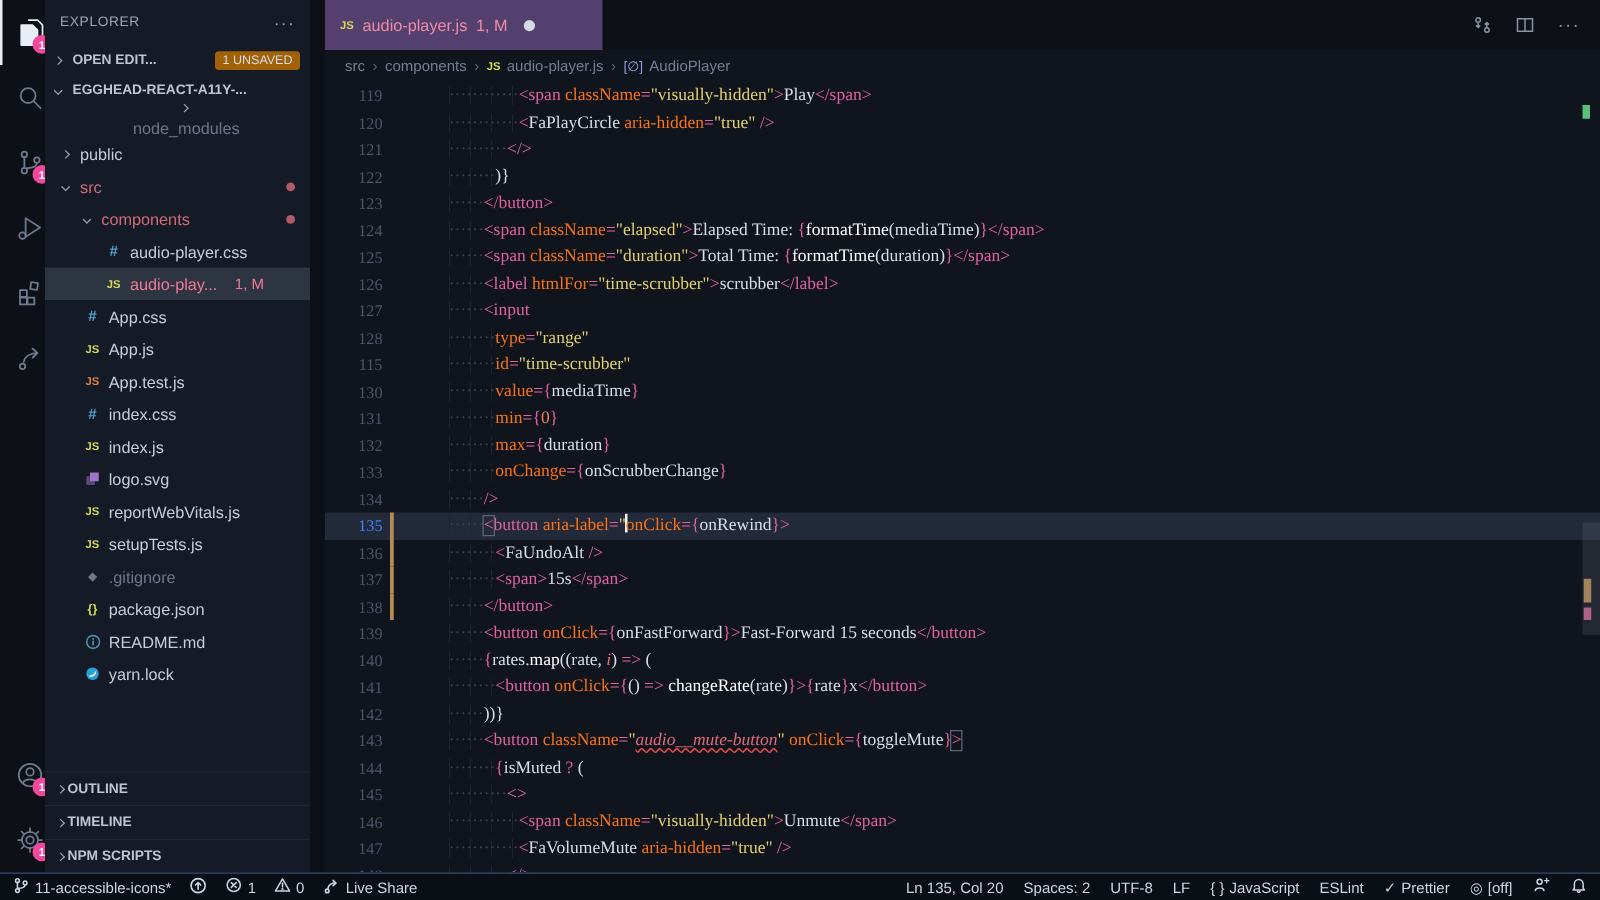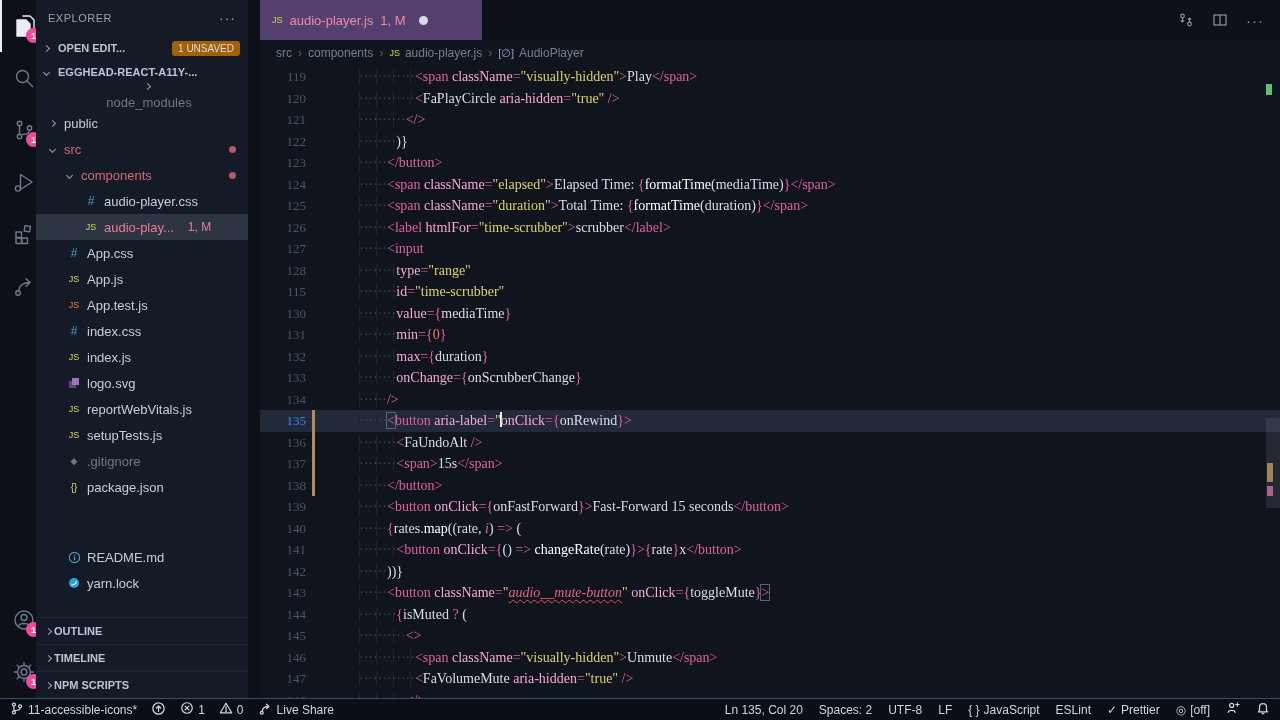--- a/index.html
+++ b/index.html
@@ -37,21 +37,21 @@
   .tree { flex:none; }
   .trow { position:relative; height:26px; display:flex; align-items:center; gap:6px;
     font-size:13px; color:#c6cdd9; cursor:pointer; white-space:nowrap; }
   .trow.dim .tlabel { color:#6e7689; }
   .trow.git .tlabel { color:#d26a76; }
   .trow.sel { background:#2d3442; }
   .trow.sel .tlabel, .trow.sel .tsuffix { color:#ef7b97; }
   .tsuffix { margin-left:8px; font-size:12px; }
   .tdot { position:absolute; right:12px; width:7px; height:7px; border-radius:50%; background:#b25a66; }
   .fiw { width:14px; display:inline-flex; justify-content:center; flex:none; }
-  .fi { font-weight:normal; font-size:10px; }
+  .fi { font-weight:bold; font-size:10px; }
   .fi-css { color:#4f9fcf; font-size:12px; }
   .fi-js { color:#d8d85a; font-size:9px; }
   .fi-jstest { color:#e0823f; font-size:9px; }
   .fi-git { color:#6d7787; font-size:9px; }
   .fi-json { color:#d8d85a; font-size:10px; }
   .sb-panels { margin-top:auto; display:flex; flex-direction:column; }
   .panel { height:27px; border-top:1px solid #1f2734; display:flex; align-items:center;
     padding:0 10px; font-size:11px; font-weight:bold; color:#bdc5d3; cursor:pointer; }
 
   
@@ -76,21 +76,21 @@
     font-family:Liberation Serif, serif; font-size:14px; }
   .cl { position:relative; height:21.5px; line-height:21.5px; white-space:pre; cursor:text; }
   .cl.active { background:#222939; }
   .ln { position:absolute; left:0; width:46px; text-align:right; color:#4b5568; font-size:13px; }
   .cl.active .ln { color:#3b82f6; }
   .gitbar { position:absolute; left:52px; top:0; width:3px; height:21.5px; background:#b58a55; }
   .lb { position:absolute; left:99px; top:0; }
   .ws { color:#39414f;
     background:repeating-linear-gradient(90deg,#1d2431 0 1px,transparent 1px 16.87px); }
   .tk-t { color:#e0619e; }
-  .tk-a { color:#f9a8d4; }
+  .tk-a { color:#f97316; }
   .tk-s { color:#e0d06e; }
   .tk-w { color:#d8dee9; }
   .tk-f { color:#ffffff; }
   .tk-n { color:#ee7f56; }
   .tk-i { color:#e06c75; font-style:italic; }
   .tk-e { color:#e0697e; font-style:italic;
     text-decoration:underline wavy #f14c4c 1px; text-underline-offset:2px; }
   .tk-b { color:#e0619e; outline:1px solid #5a657c; }
   .tk-c { display:inline-block; width:2px; height:15px; background:#f0f2f6;
     vertical-align:-2px; margin:0 -1px; }
@@ -284,21 +284,21 @@
             <span class="fi fi-git">◆</span>
           </span>
           <span class="tlabel">.gitignore</span>
         </div>
         <div class="trow" style="padding-left: 31px;">
           <span class="fiw">
             <span class="fi fi-json">{}</span>
           </span>
           <span class="tlabel">package.json</span>
         </div>
-        <div class="trow" style="padding-left: 31px; margin-top: 44px;">
+        <div class="trow" style="padding-left: 31px;">
           <span class="fiw">
             <svg width="13" height="13" viewBox="0 0 14 14">
               <circle cx="7" cy="7" r="5.5" fill="none" stroke="#519aba" stroke-width="1.2"></circle>
               <circle cx="7" cy="4.4" r=".8" fill="#519aba"></circle>
               <rect x="6.3" y="6" width="1.4" height="4" fill="#519aba"></rect>
             </svg>
           </span>
           <span class="tlabel">README.md</span>
         </div>
         <div class="trow" style="padding-left: 31px;">

